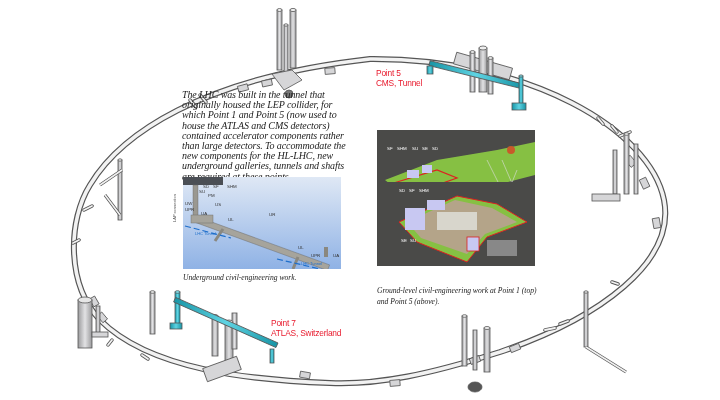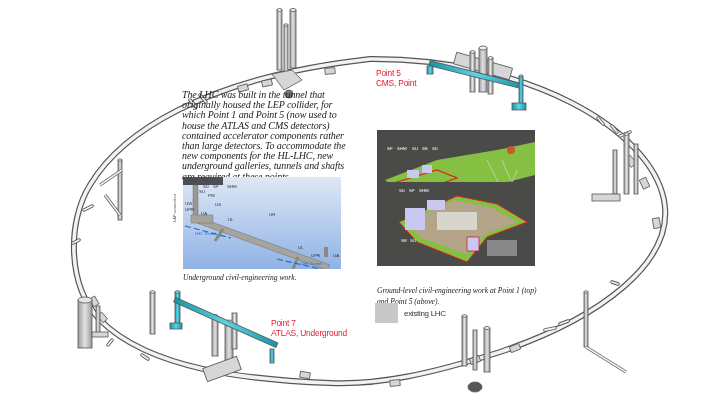--- a/index.html
+++ b/index.html
@@ -172,26 +172,26 @@
     <ellipse cx="586" cy="292" rx="2" ry="1.2" fill="#eee"></ellipse>
     <path d="M586 347 l40 25" stroke="#555" stroke-width="3" fill="none"></path>
     <path d="M586 347 l40 25" stroke="#f0f0f0" stroke-width="1.6" fill="none"></path>
   </g>
 </svg>
 
 <div class="intro">The LHC was built in the tunnel that originally housed the LEP collider, for which Point 1 and Point 5 (now used to house the ATLAS and CMS detectors) contained accelerator components rather than large detectors. To accommodate the new components for the HL-LHC, new underground galleries, tunnels and shafts are required at these points.</div>
 
 <div class="plabel" style="left:376px; top:52px;margin-top:16px;">
   <div>Point 5</div>
-  <div>CMS, Point</div>
+  <div>CMS, Tunnel</div>
 </div>
 
 <div class="plabel" style="left:271px; top:318px;">
   <div>Point 7</div>
-  <div>ATLAS, Underground</div>
+  <div>ATLAS, Switzerland</div>
 </div>
 
 <div class="panel" style="left:183px; top:177px; width:158px; height:92px; background:linear-gradient(180deg,#dfe8f5 0%,#8fb2e5 100%);">
   <svg width="158" height="92" viewBox="0 0 158 92">
     <rect x="0" y="0" width="40" height="8" fill="#4b4f55"></rect>
     <rect x="10" y="8" width="5" height="34" fill="#9a9891" stroke="#666" stroke-width="0.4"></rect>
     <rect x="15" y="40" width="140" height="6" fill="#a6a49c" stroke="#666" stroke-width="0.4" transform="rotate(20 15 40)"></rect>
     <rect x="8" y="38" width="22" height="8" fill="#a6a49c" stroke="#666" stroke-width="0.4"></rect>
     <path d="M40 52 l-8 12" stroke="#8a8880" stroke-width="3"></path>
     <path d="M115 80 l-5 12" stroke="#8a8880" stroke-width="3"></path>
@@ -255,17 +255,13 @@
     <text x="22" y="10" class="tag">SD</text>
     <text x="32" y="10" class="tag">SF</text>
     <text x="42" y="10" class="tag">SHM</text>
     <text x="24" y="60" class="tag">SE</text>
     <text x="33" y="60" class="tag">SU</text>
   </svg>
 </div>
 <div class="caption" style="left:377px; top:286px; width:165px;">Ground-level civil-engineering work at Point 1 (top) and Point 5 (above).</div>
 
 <div class="legend">
-  <div class="legend-row">
-    <div class="swatch" style="background:#c8c8ca;"></div>
-    <span class="legend-label">existing LHC</span>
-  </div>
 </div>
 
 </body></html>

